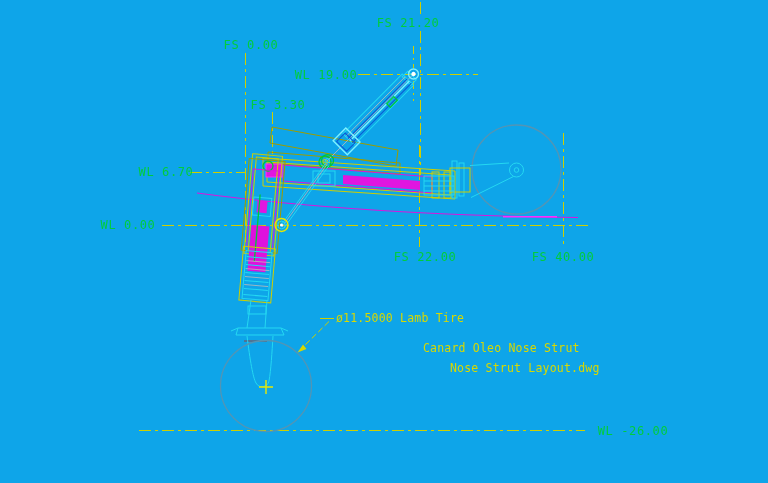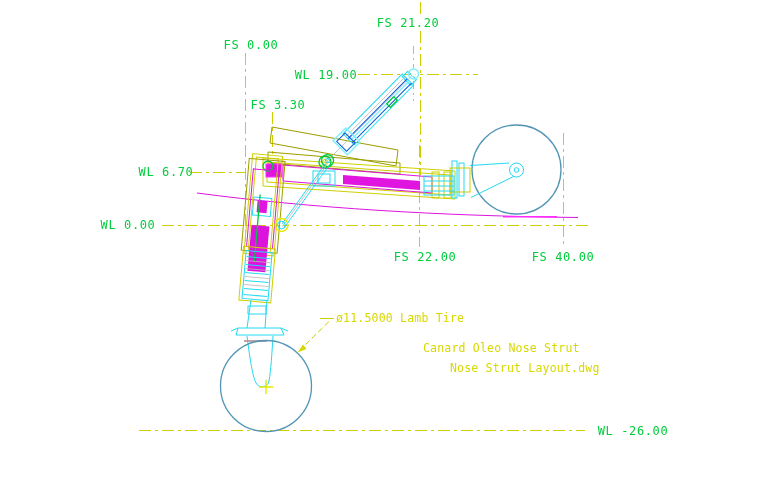--- a/index.html
+++ b/index.html
@@ -1,16 +1,16 @@
 <!DOCTYPE html>
 <html><head>
 <meta charset="utf-8">
 <style>
   html,body{margin:0;padding:0;background:#000;}
-  .canvas{position:relative;width:768px;height:483px;background:#ffffff;overflow:hidden;}
+  .canvas{position:relative;width:768px;height:483px;background:#0ea5e9;overflow:hidden;}
   svg{display:block}
   
   .y  {stroke:#cfcf00;fill:none;stroke-width:1;}
   .yb {stroke:#e8e800;fill:none;stroke-width:1.4;}
   .yd {stroke-dasharray:12 4 3 4;}
   .o  {stroke:#9d9d00;fill:none;stroke-width:1;}
   .c  {stroke:#24d8f2;fill:none;stroke-width:1;}
   .cb {stroke:#7df0ff;fill:none;stroke-width:1.4;}
   .m  {stroke:#dd14dd;fill:none;stroke-width:1;}
   .mb {stroke:#ff2cff;fill:none;stroke-width:1.6;}

